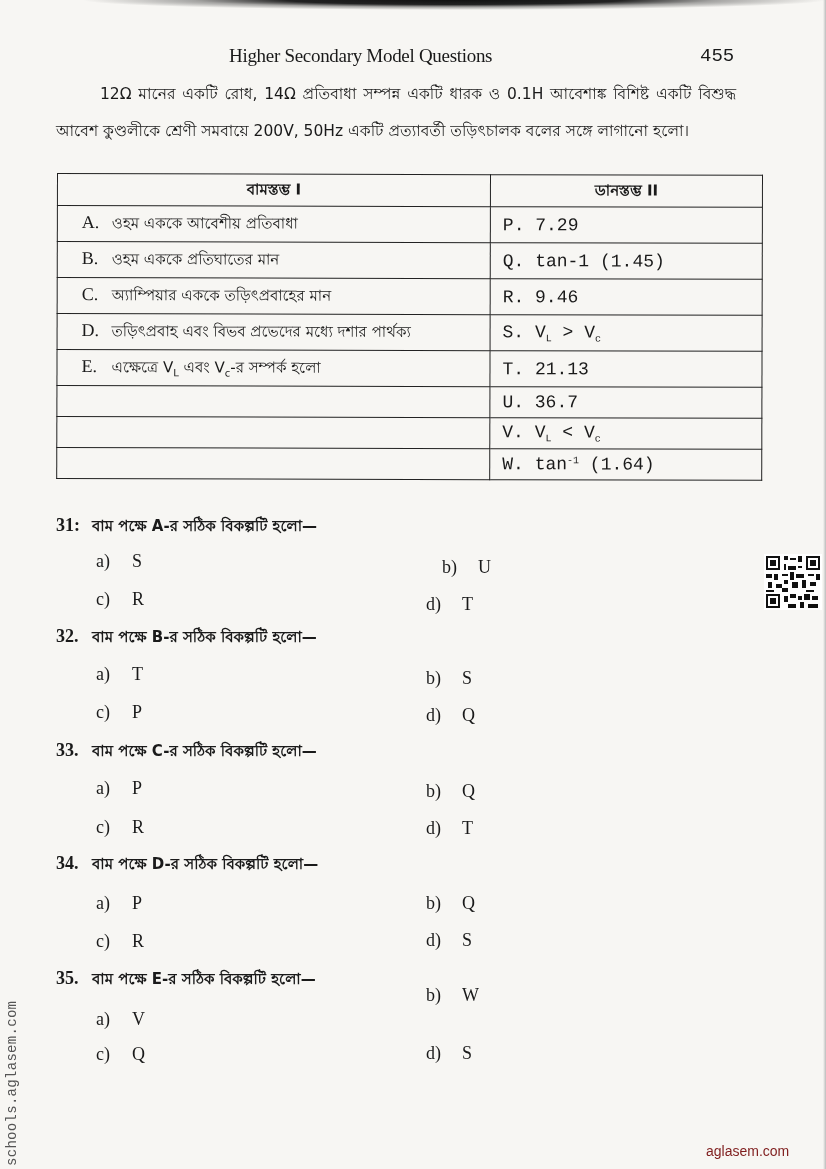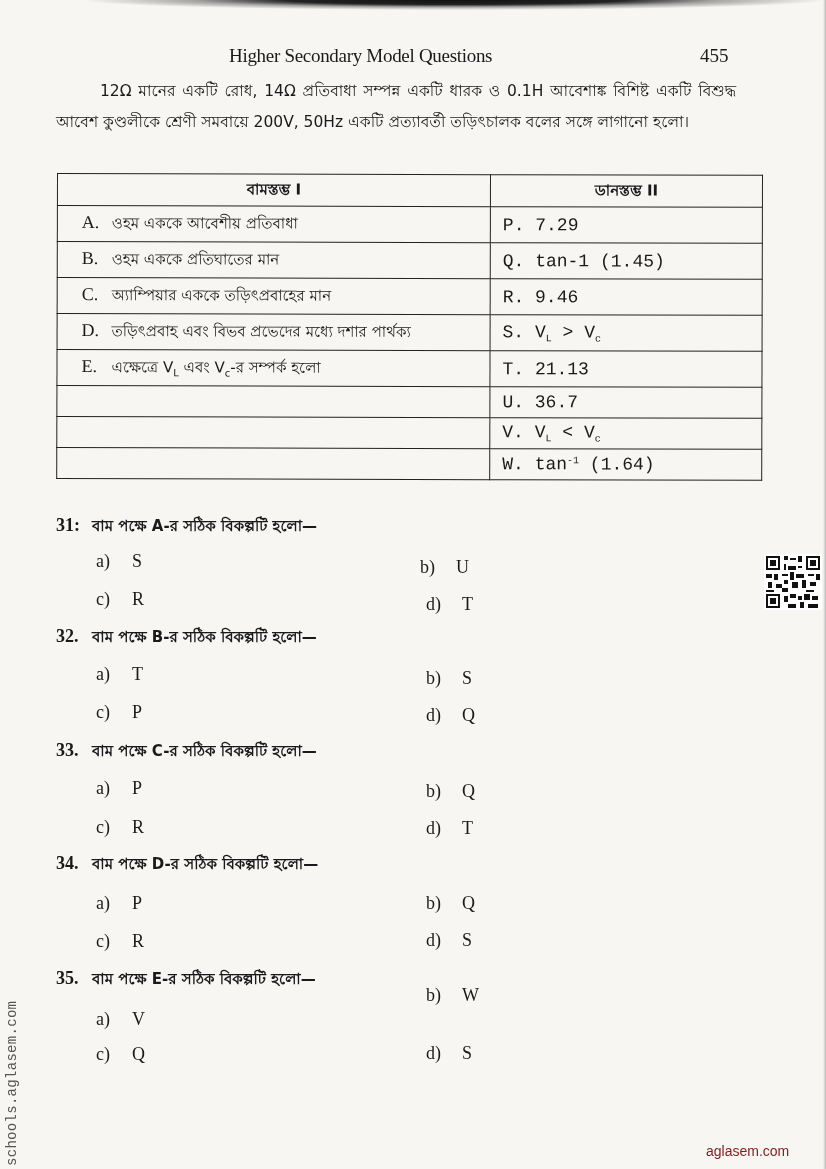--- a/index.html
+++ b/index.html
@@ -10,25 +10,25 @@
     color: #1a1a1a;
   }
   .page-shadow-top {
     position: absolute; left: 0; top: 0; width: 826px; height: 10px;
     background: radial-gradient(ellipse 45% 100% at 55% 0%, #111 0%, #222 45%, rgba(40,40,40,0.4) 70%, rgba(0,0,0,0) 100%);
   }
   .header-title {
     position: absolute; left: 229px; top: 45px; font-size: 19px; letter-spacing: -0.3px;
   }
   .page-number {
-    position: absolute; left: 700px; top: 45px; font-size: 19px;
+    position: absolute; left: 700px; top: 45px; font-size: 19px; font-family: Liberation Mono, monospace;
   }
   .intro {
     position: absolute; left: 56px; top: 76px; width: 680px;
-    font-family: "DejaVu Sans", sans-serif; font-size: 15.5px; line-height: 31px;
+    font-family: "DejaVu Sans", sans-serif; font-size: 15.5px; line-height: 37px;
     text-indent: 44px; text-align: justify;
   }
 
   table.match {
     position: absolute; left: 57px; top: 173px; width: 706px;
     border-collapse: collapse; transform: rotate(0.15deg); transform-origin: left top;
   }
   table.match td, table.match th {
     border: 1.6px solid #222; padding: 0 12px; height: 35px;
     font-weight: normal; text-align: left; vertical-align: middle;
@@ -123,21 +123,21 @@
       <td class="left"></td>
       <td class="right"><span>W. tan</span><sup>-1</sup><span> (1.64)</span></td>
     </tr>
   </tbody>
 </table>
 
 <div class="question" style="top:514px">
   <span class="qnum">31:</span><span class="qtext">বাম পক্ষে A-র সঠিক বিকল্পটি হলো—</span>
 </div>
 <div class="option" style="left:96px;top:551px"><span class="olabel">a)</span><span>S</span></div>
-<div class="option" style="left:420px;top:557px"><span class="olabel">b)</span><span>U</span></div>
+<div class="option" style="left:442px;top:557px"><span class="olabel">b)</span><span>U</span></div>
 <div class="option" style="left:96px;top:589px"><span class="olabel">c)</span><span>R</span></div>
 <div class="option" style="left:426px;top:594px"><span class="olabel">d)</span><span>T</span></div>
 
 <div class="question" style="top:625px">
   <span class="qnum">32.</span><span class="qtext">বাম পক্ষে B-র সঠিক বিকল্পটি হলো—</span>
 </div>
 <div class="option" style="left:96px;top:664px"><span class="olabel">a)</span><span>T</span></div>
 <div class="option" style="left:426px;top:668px"><span class="olabel">b)</span><span>S</span></div>
 <div class="option" style="left:96px;top:702px"><span class="olabel">c)</span><span>P</span></div>
 <div class="option" style="left:426px;top:705px"><span class="olabel">d)</span><span>Q</span></div>

